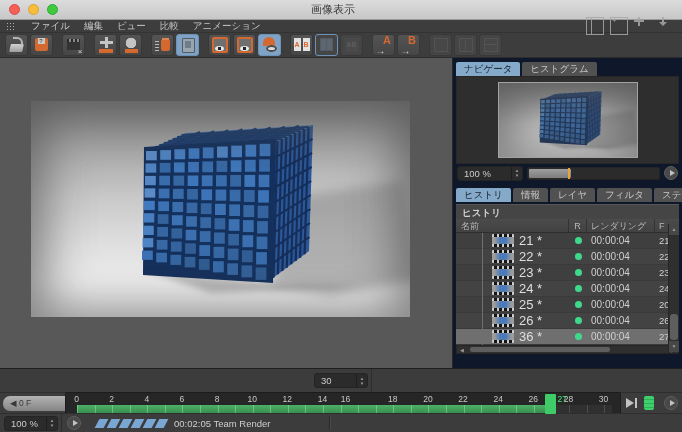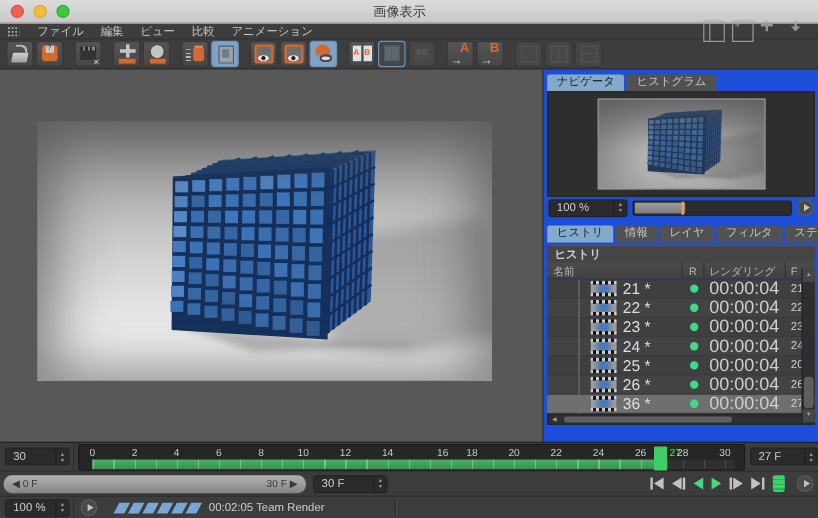--- a/index.html
+++ b/index.html
@@ -64,21 +64,21 @@
   .t-dim2 .ic::after{content:"";position:absolute;left:8px;top:2px;bottom:2px;width:1px;background:#6e6e6e;}
   .t-dim3 .ic::after{content:"";position:absolute;left:2px;right:2px;top:8px;height:1px;background:#6e6e6e;}
 
   
   .content{height:310px;display:flex;}
   .viewport{width:453px;height:310px;background:#585858;position:relative;border-right:1px solid #262626;}
   .render-image{position:absolute;left:31px;top:43px;width:379px;height:216px;background:linear-gradient(180deg,#8e8e8e 0%,#c9c9c9 45%,#f2f2f2 85%,#fafafa 100%);}
   .render-image svg,.thumb svg{position:absolute;inset:0;width:100%;height:100%;}
   .vignette{position:absolute;inset:0;box-shadow:inset 0 0 45px 12px rgba(70,70,70,.55),inset 0 25px 60px rgba(90,90,90,.35);pointer-events:none;}
 
-  .rightpanel{width:229px;height:310px;background:#1d4ed8;position:relative;padding:4px 3px 0 3px;}
+  .rightpanel{width:229px;height:310px;background:#0f172a;position:relative;padding:4px 3px 0 3px;}
   .tabs{display:flex;gap:2px;height:14px;}
   .tab{font-size:9.5px;line-height:14px;padding:0 8px;background:#515151;color:#c6c6c6;border-radius:2px 2px 0 0;cursor:pointer;white-space:nowrap;}
   .tab.active{background:#84a9c9;color:#141e29;}
   .nav-body{height:88px;background:#2e2e2e;border:1px solid #272727;position:relative;}
   .thumb{position:absolute;left:41px;top:5px;width:140px;height:76px;border:1px solid #a2a2a2;background:linear-gradient(180deg,#8e8e8e,#d8d8d8 55%,#f5f5f5);}
   .nav-zoom{height:18px;display:flex;align-items:center;gap:4px;padding:2px 1px;}
   .field{background:#2b2b2b;border-radius:3px;height:15px;display:flex;align-items:center;border:1px solid #242424;}
   .field-text{font-size:9.5px;color:#cscsc;color:#cccccc;padding-left:6px;flex:1;white-space:nowrap;}
   .stepper{width:11px;height:100%;border-left:1px solid #1e1e1e;display:flex;flex-direction:column;align-items:center;justify-content:center;cursor:pointer;}
   .stepper::before{content:"▲";font-size:4.5px;line-height:5px;color:#9a9a9a;}
@@ -100,33 +100,33 @@
   .tbody{position:relative;}
   .row{height:16px;display:flex;align-items:center;background:#434343;border-bottom:1px solid #3a3a3a;cursor:pointer;}
   .row:nth-child(odd){background:#3f3f3f;}
   .row.selected{background:#6f6f6f;}
   .rowpad{width:26px;flex:none;}
   .tree{width:10px;height:16px;border-left:1px solid #6f6f6f;flex:none;}
   .film{width:22px;height:13px;flex:none;margin-right:5px;border-radius:1px;background:repeating-linear-gradient(90deg,#ccc 0 2px,#151515 2px 5px) 0 0/100% 3px no-repeat,repeating-linear-gradient(90deg,#ccc 0 2px,#151515 2px 5px) 0 100%/100% 3px no-repeat,radial-gradient(circle at 50% 50%,#4a7ab8 0 25%,#9c9c9c 75%) 0 50%/100% 7px no-repeat,#151515;}
   .rname{flex:1;font-size:13px;color:#dedede;white-space:nowrap;overflow:hidden;}
   .rdot{width:18px;flex:none;display:flex;justify-content:center;}
   .rdot::before{content:"";width:7px;height:7px;border-radius:50%;background:#3fd98c;}
-  .rtime{width:68px;flex:none;padding-left:4px;font-size:15px;color:#cfcfcf;}
+  .rtime{width:68px;flex:none;padding-left:4px;font-size:10px;color:#cfcfcf;}
   .rframe{width:24px;flex:none;padding-left:4px;font-size:9.5px;color:#cfcfcf;}
   .vscroll{position:absolute;right:3px;top:166px;width:11px;height:128px;background:#2f2f2f;border-left:1px solid #262626;z-index:3;}
   .vs-up,.vs-dn{position:absolute;left:0;width:100%;height:11px;background:#474747;color:#9a9a9a;font-size:5px;text-align:center;line-height:11px;cursor:pointer;}
   .vs-up{top:0;} .vs-dn{bottom:0;}
   .vs-thumb{position:absolute;left:1px;right:1px;bottom:12px;height:26px;background:#5e5e5e;border-radius:3px;cursor:pointer;}
   .hscroll{height:9px;background:#2f2f2f;border:1px solid #262626;position:relative;margin-top:0px;}
   .hs-l,.hs-r{position:absolute;top:0;width:10px;height:100%;color:#9a9a9a;font-size:5px;text-align:center;line-height:8px;cursor:pointer;}
   .hs-l{left:0;} .hs-r{right:0;}
   .hs-thumb{position:absolute;left:13px;top:1px;width:140px;height:5px;background:#5e5e5e;border-radius:2px;cursor:pointer;}
 
   
-  .timeline-row{height:24px;background:#3c3c3c;border-top:1px solid #1f1f1f;display:flex;align-items:center;}
+  .timeline-row{height:24px;background:#3c3c3c;border-top:1px solid #1f1f1f;display:flex;align-items:center;flex-direction:column;}
   .range-row{height:21px;background:#3c3c3c;border-top:1px solid #2e2e2e;display:flex;align-items:center;}
   .status-row{height:19px;background:#3c3c3c;border-top:1px solid #2e2e2e;display:flex;align-items:center;position:relative;}
   .fcol{width:62px;flex:none;padding:0 3px 0 4px;border-right:1px solid #2e2e2e;height:100%;display:flex;align-items:center;}
   .fcol .field{width:100%;}
   .ruler{position:relative;width:556px;height:22px;background:#262626;border:1px solid #1c1c1c;border-radius:2px;margin-left:3px;flex:none;}
   .tick-label{position:absolute;top:1px;width:18px;text-align:center;font-size:8.5px;color:#c8c8c8;}
   .bar-bg{position:absolute;left:11px;right:8px;top:12px;height:8px;background:#303030;background-image:repeating-linear-gradient(90deg,rgba(200,200,200,.18) 0 1px,transparent 1px 17.57px);}
   .progress{position:absolute;left:11px;top:12px;width:479px;height:8px;background:linear-gradient(#4cb065,#3a8f50);background-image:repeating-linear-gradient(90deg,rgba(230,255,238,.3) 0 1px,transparent 1px 17.57px),linear-gradient(#4cb065,#3a8f50);}
   .playhead{position:absolute;left:479px;top:1px;width:11px;height:20px;background:#3ecb68;border-radius:1px;z-index:2;cursor:ew-resize;}
   .ph-label{position:absolute;left:492px;top:1px;font-size:8.5px;color:#4fe07b;z-index:3;}
@@ -680,21 +680,21 @@
       <div>
 
       <span class="tick-label" style="left: 2px;">0</span>
           <span class="tick-label" style="left: 37.14px;">2</span>
           <span class="tick-label" style="left: 72.28px;">4</span>
           <span class="tick-label" style="left: 107.42px;">6</span>
           <span class="tick-label" style="left: 142.56px;">8</span>
           <span class="tick-label" style="left: 177.7px;">10</span>
           <span class="tick-label" style="left: 212.84px;">12</span>
           <span class="tick-label" style="left: 247.98px;">14</span>
-          <span class="tick-label" style="left: 294px;">16</span>
+          <span class="tick-label" style="left: 271px;">16</span>
           <span class="tick-label" style="left: 318.26px;">18</span>
           <span class="tick-label" style="left: 353.4px;">20</span>
           <span class="tick-label" style="left: 388.54px;">22</span>
           <span class="tick-label" style="left: 423.68px;">24</span>
           <span class="tick-label" style="left: 458.82px;">26</span>
           <span class="tick-label" style="left: 493.96px;">28</span>
           <span class="tick-label" style="left: 529.1px;">30</span>
         </div>
       <span class="bar-bg"></span>
       <span class="progress"></span>

